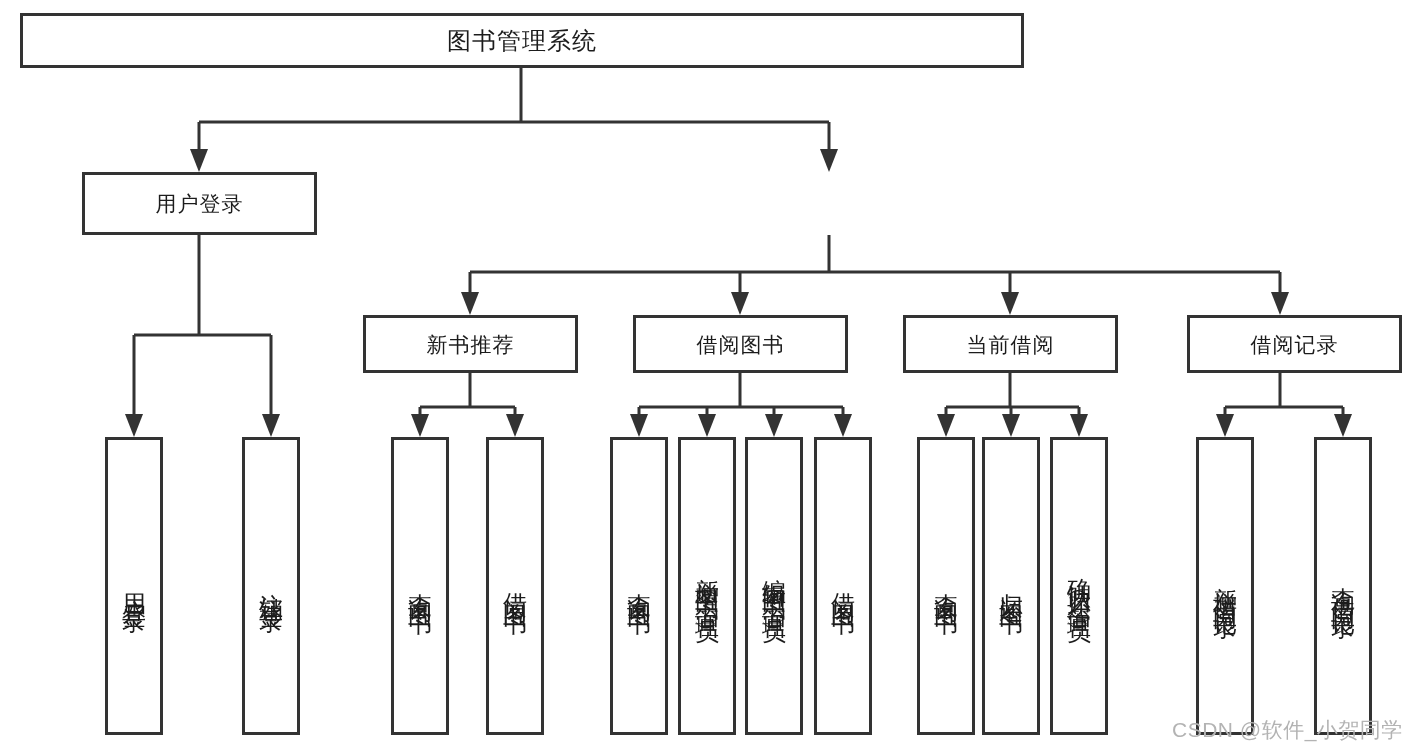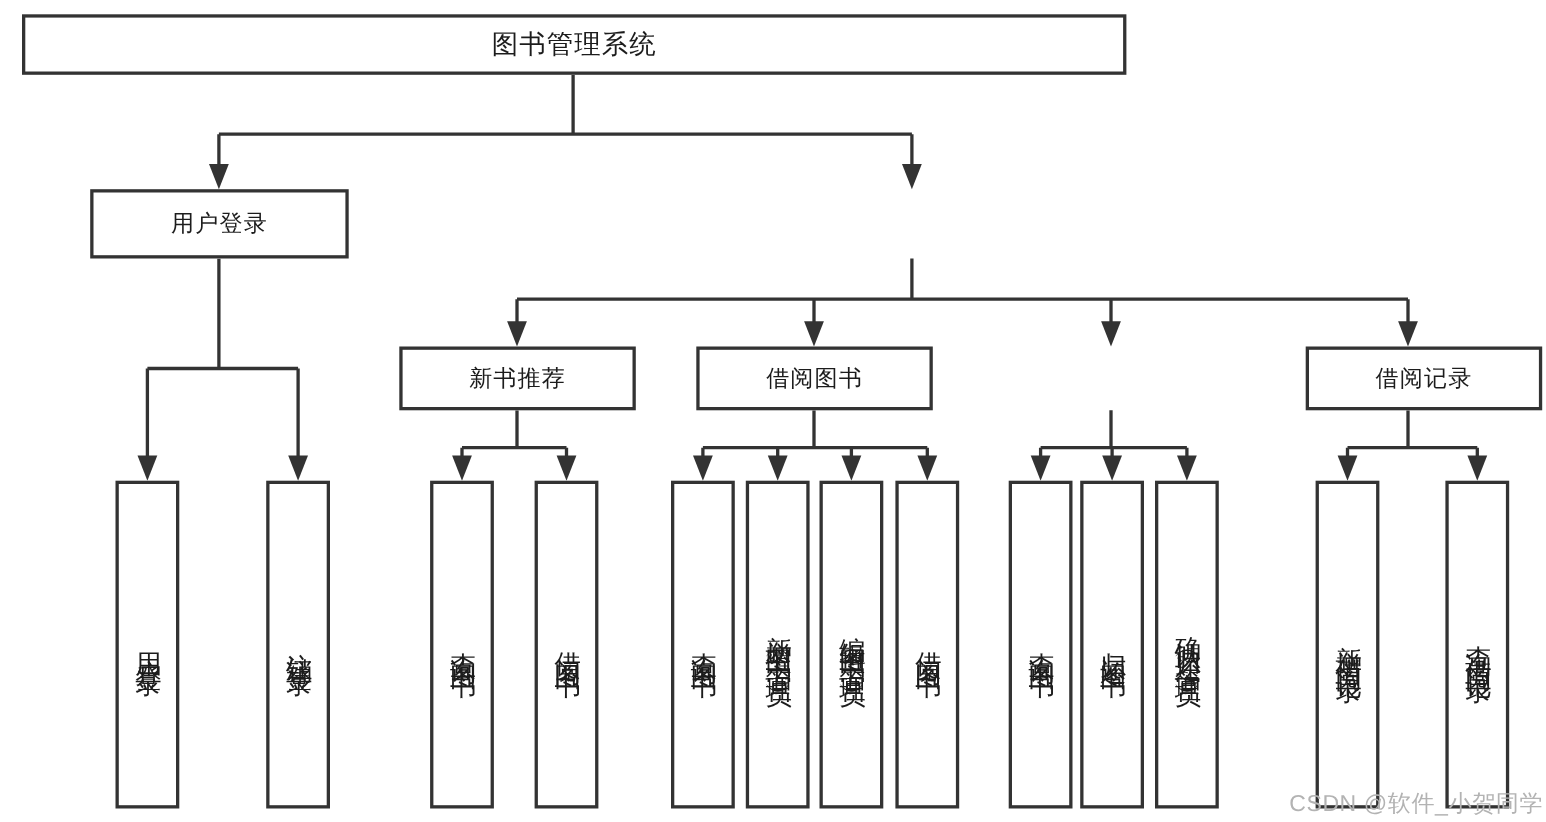--- a/index.html
+++ b/index.html
@@ -81,20 +81,21 @@
       <polygon points="1334,414 1352,414 1343,437"></polygon>
     </g>
   </svg>
 
   <div class="box root" style="left:20px;top:13px;width:1004px;height:55px;">图书管理系统</div>
 
   <div class="box" style="left:82px;top:172px;width:235px;height:63px;">用户登录</div>
 
   <div class="box" style="left:363px;top:315px;width:215px;height:58px;">新书推荐</div>
   <div class="box" style="left:633px;top:315px;width:215px;height:58px;">借阅图书</div>
+  <div class="box" style="left:903px;top:315px;width:215px;height:58px;">当前借阅</div>
   <div class="box" style="left:1173px;top:315px;width:215px;height:58px;margin-left:14px;">借阅记录</div>
 
   <div class="box vbox" style="left:105px;top:437px;width:58px;height:298px;">用户登录</div>
   <div class="box vbox" style="left:242px;top:437px;width:58px;height:298px;">注销登录</div>
 
   <div class="box vbox" style="left:391px;top:437px;width:58px;height:298px;">查询图书</div>
   <div class="box vbox" style="left:486px;top:437px;width:58px;height:298px;">借阅图书</div>
 
   <div class="box vbox" style="left:610px;top:437px;width:58px;height:298px;">查询图书</div>
   <div class="box vbox" style="left:678px;top:437px;width:58px;height:298px;">新增图书（管理员）</div>

